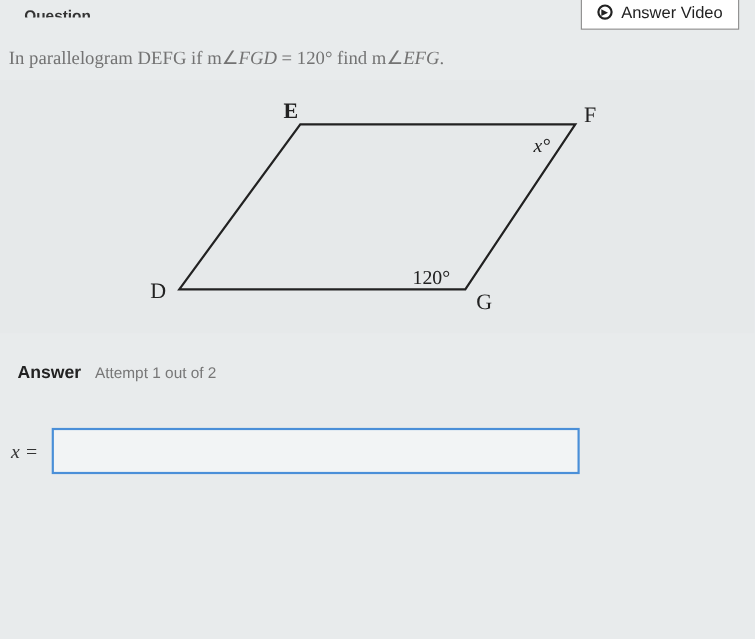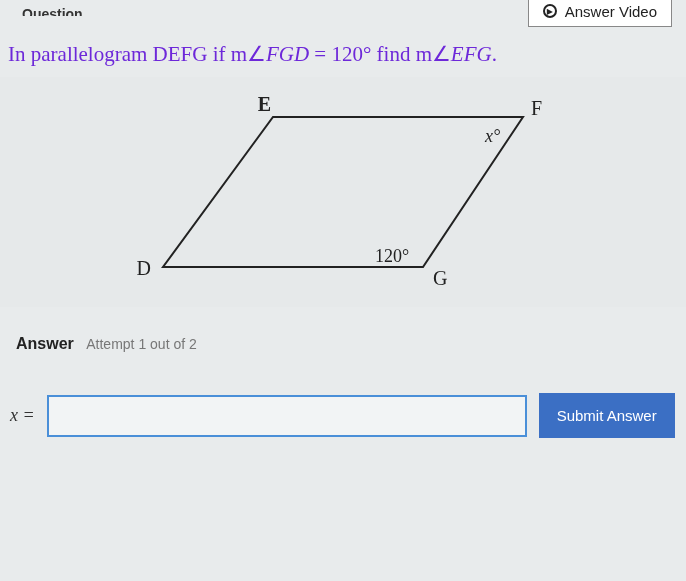--- a/index.html
+++ b/index.html
@@ -43,22 +43,22 @@
       height: 14px;
       border: 2px solid #222;
       border-radius: 50%;
       display: flex;
       align-items: center;
       justify-content: center;
       font-size: 8px;
     }
     .problem-text {
       padding: 20px 8px 10px 8px;
-      font-size: 21px;
-      color: #6d28d9;
+      font-size: 17px;
+      color: #737373;
     }
     .diagram-area {
       width: 100%;
       height: 230px;
       display: flex;
       align-items: center;
       justify-content: center;
       background: #e6e9ea;
     }
     .answer-section {
@@ -141,14 +141,13 @@
 <div class="answer-section">
   <div class="answer-label">
     <span class="bold">Answer</span>
     <span class="attempt">Attempt 1 out of 2</span>
   </div>
 </div>
 
 <div class="input-row">
   <span class="x-equals">x =</span>
   <input type="text" class="answer-input" value="" style="">
-  <button class="submit-btn">Submit Answer</button>
 </div>
 
 </body></html>

